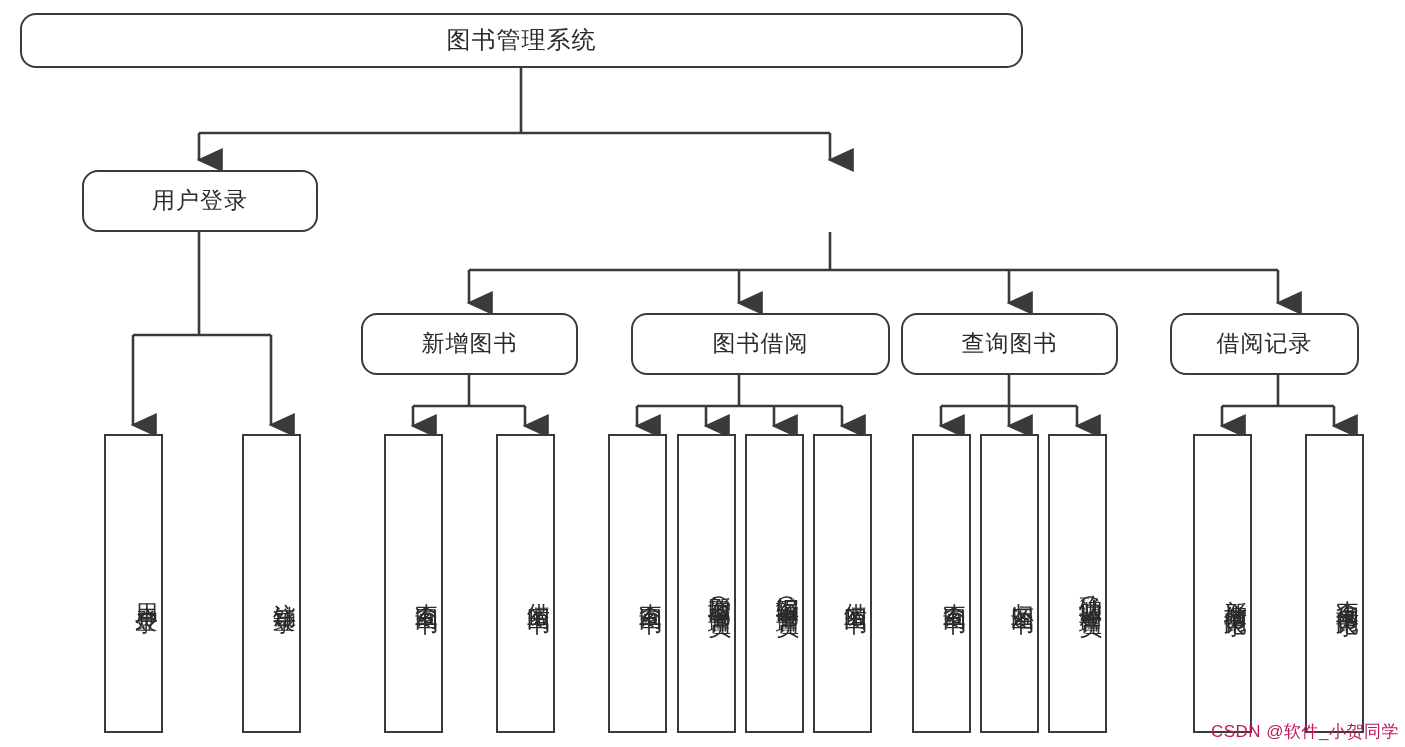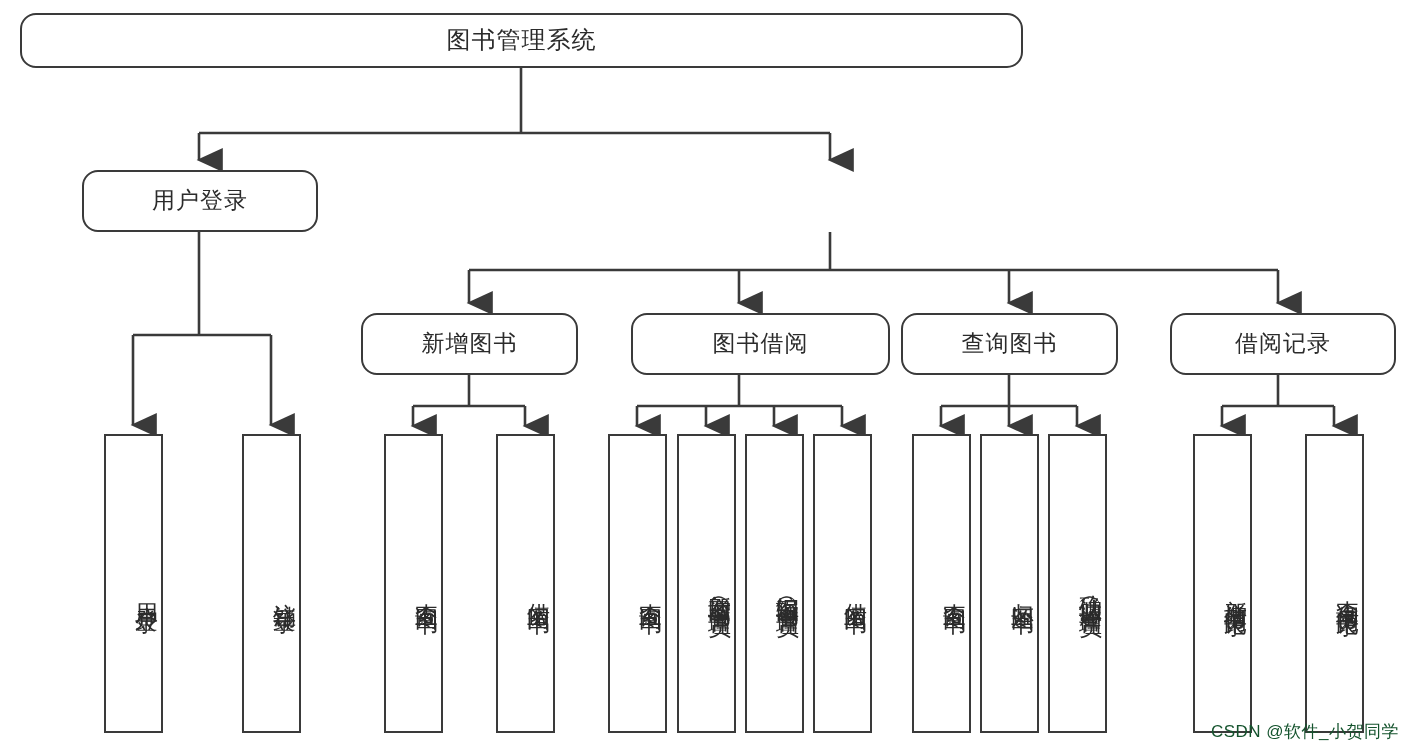--- a/index.html
+++ b/index.html
@@ -39,21 +39,21 @@
   .node.v .vtext{
     writing-mode:vertical-rl;
     text-orientation:upright;
     display:block;
   }
   .watermark{
     position:absolute;
     right:6px;
     bottom:4px;
     font-size:17px;
-    color:#14532d;
+    color:#be185d;
     letter-spacing:0.5px;
     white-space:nowrap;
     user-select:none;
   }
 </style>
 </head>
 <body>
 
 <div id="diagram">
 
@@ -118,21 +118,21 @@
 
   <div class="node h" style="left:361px;top:313px;width:217px;height:62px;">
     <span>新增图书</span>
   </div>
   <div class="node h" style="left:631px;top:313px;width:259px;height:62px;">
     <span>图书借阅</span>
   </div>
   <div class="node h" style="left:901px;top:313px;width:217px;height:62px;">
     <span>查询图书</span>
   </div>
-  <div class="node h" style="left:1170px;top:313px;width:226px;height:62px;">
+  <div class="node h" style="left:1170px;top:313px;width:189px;height:62px;">
     <span>借阅记录</span>
   </div>
 
   <div class="node v" style="left:104px;top:434px;width:59px;height:299px;">
     <span class="vtext">用户登录</span>
   </div>
   <div class="node v" style="left:242px;top:434px;width:59px;height:299px;">
     <span class="vtext">注销登录</span>
   </div>
 

